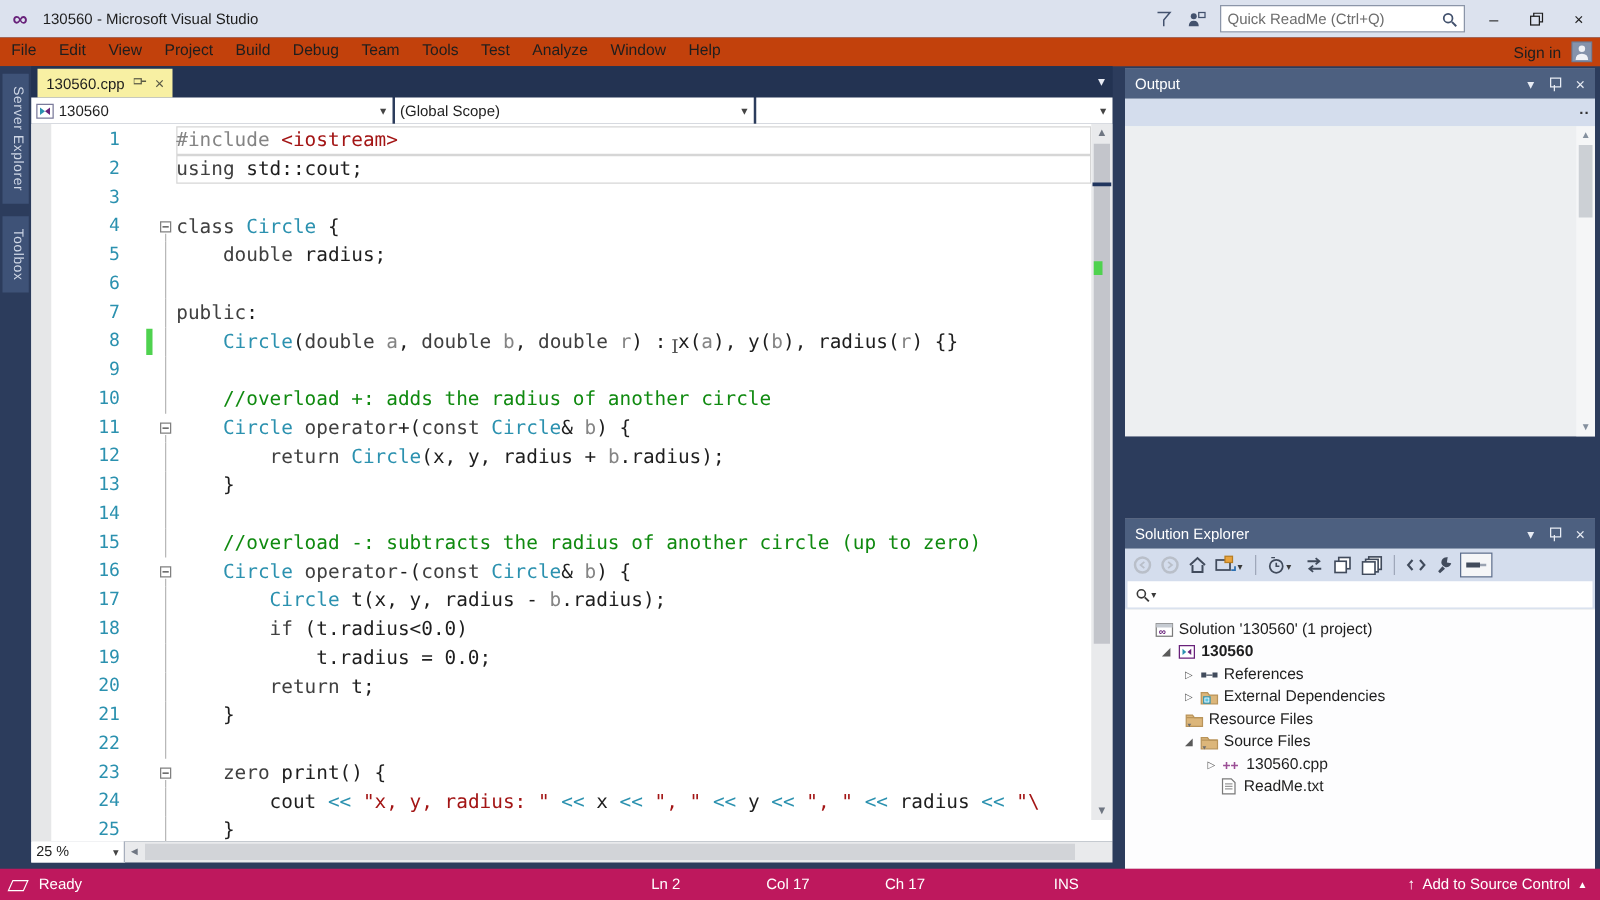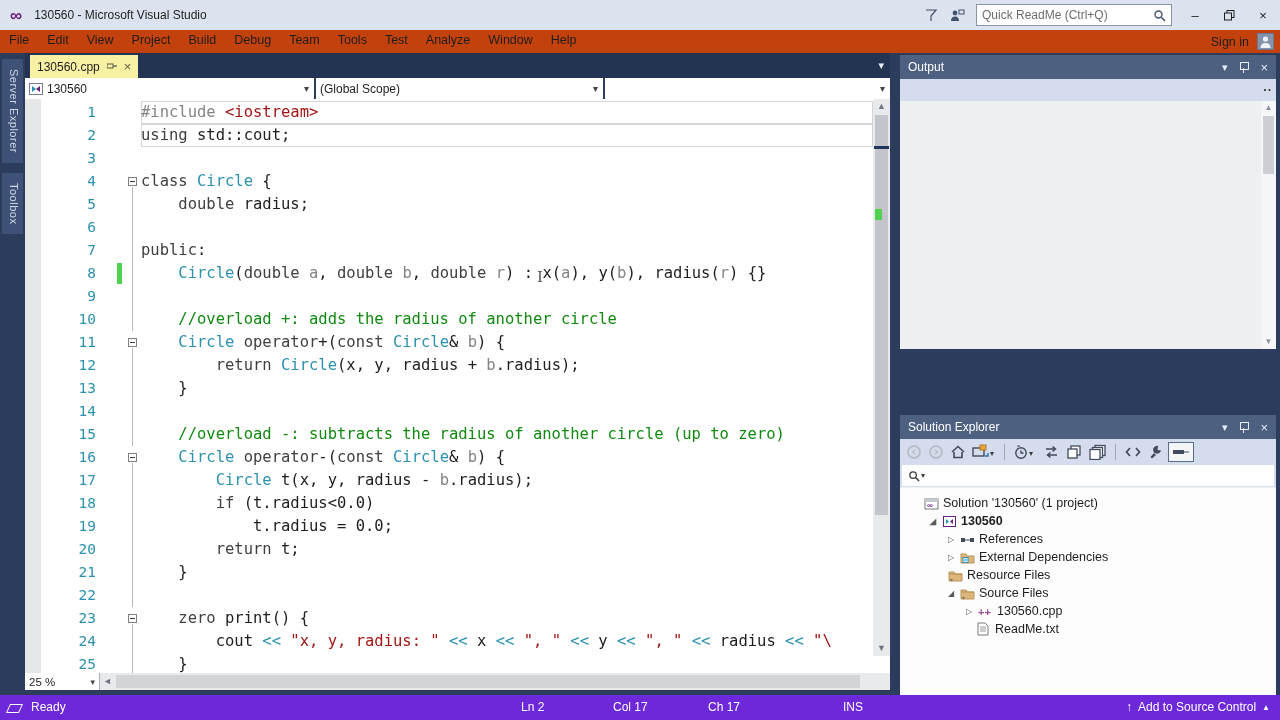--- a/index.html
+++ b/index.html
@@ -102,21 +102,21 @@
   .se-search-box { height:21px; background:#fff; display:flex; align-items:center; padding:0 6px; }
   .se-search-box .ph { color:#767676; font-size:12px; flex:1; }
   .se-tree { position:absolute; top:73px; bottom:0; left:0; right:0; background:#fdfdfe; padding-top:6px; }
   .tree-row { height:18px; display:flex; align-items:center; font-size:12.5px; color:#1e1e1e; }
   .tree-row.bold { font-weight:bold; }
   .tree-exp { width:14px; text-align:center; font-size:8px; color:#5a5a5a; }
   .tree-icon { width:18px; display:flex; justify-content:center; }
   .tree-label { margin-left:3px; }
 
   
-  .statusbar { position:absolute; left:0; top:695px; width:1280px; height:25px; background:#6d28d9; color:#ffffff; font-size:12px; }
+  .statusbar { position:absolute; left:0; top:695px; width:1280px; height:25px; background:#be185d; color:#ffffff; font-size:12px; }
   .sb-item { position:absolute; top:5px; }
   .sb-ready-wrap { left:8px; display:flex; gap:10px; align-items:center; }
   .sb-para { width:13px; height:9px; border:1px solid #fff; transform:skewX(-24deg); margin-top:2px; }
   .sb-right { right:10px; display:flex; align-items:center; gap:6px; }
   .sb-right .tri { font-size:8px; }
 </style>
 </head>
 <body>
 
 <div id="window">

